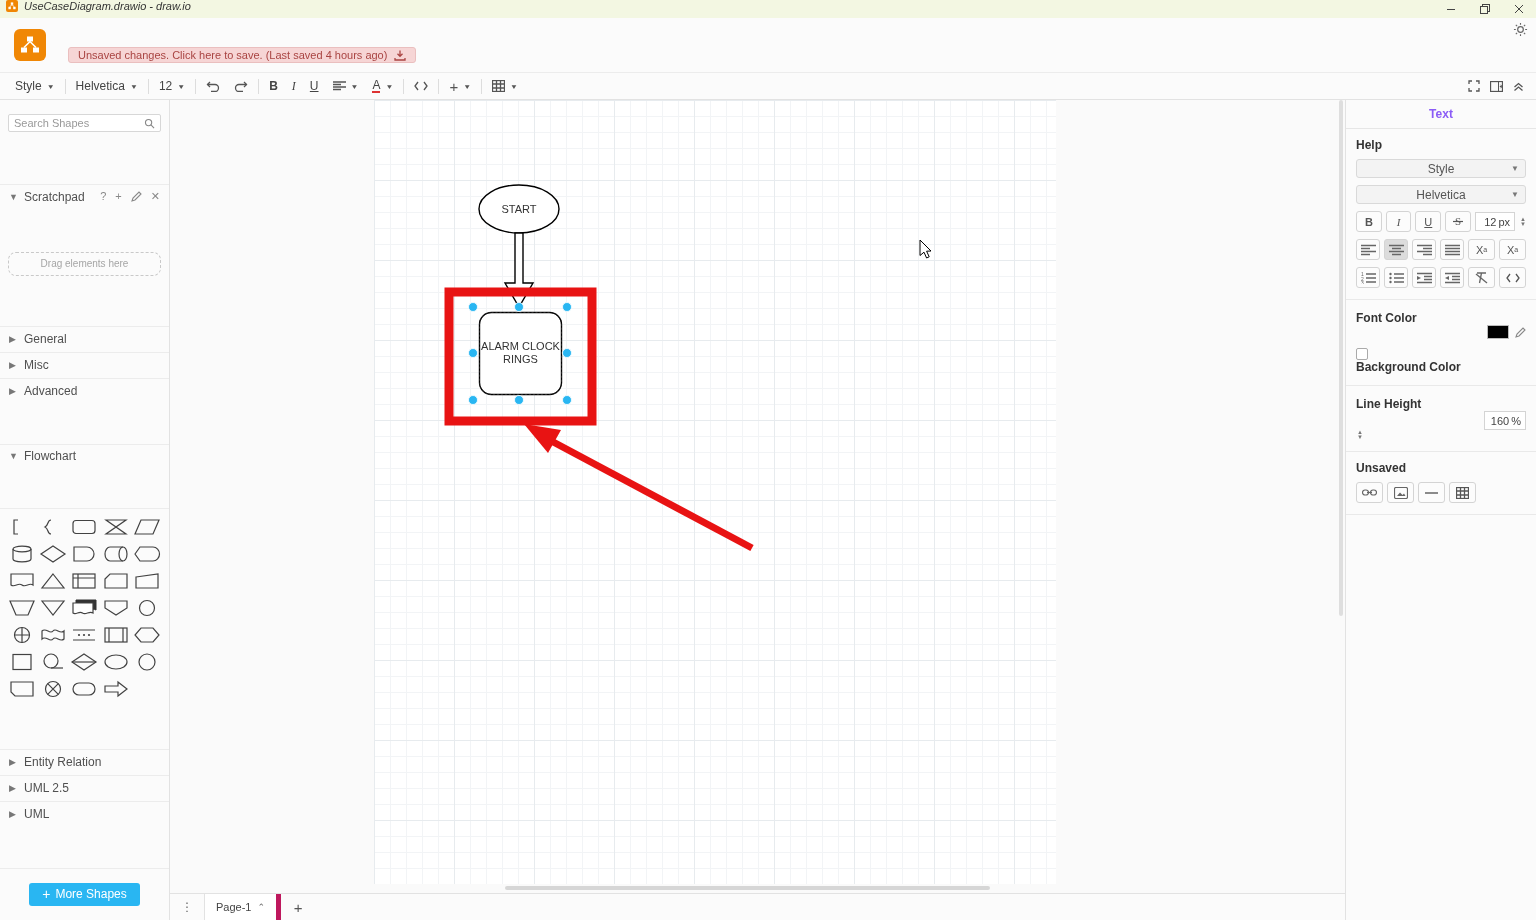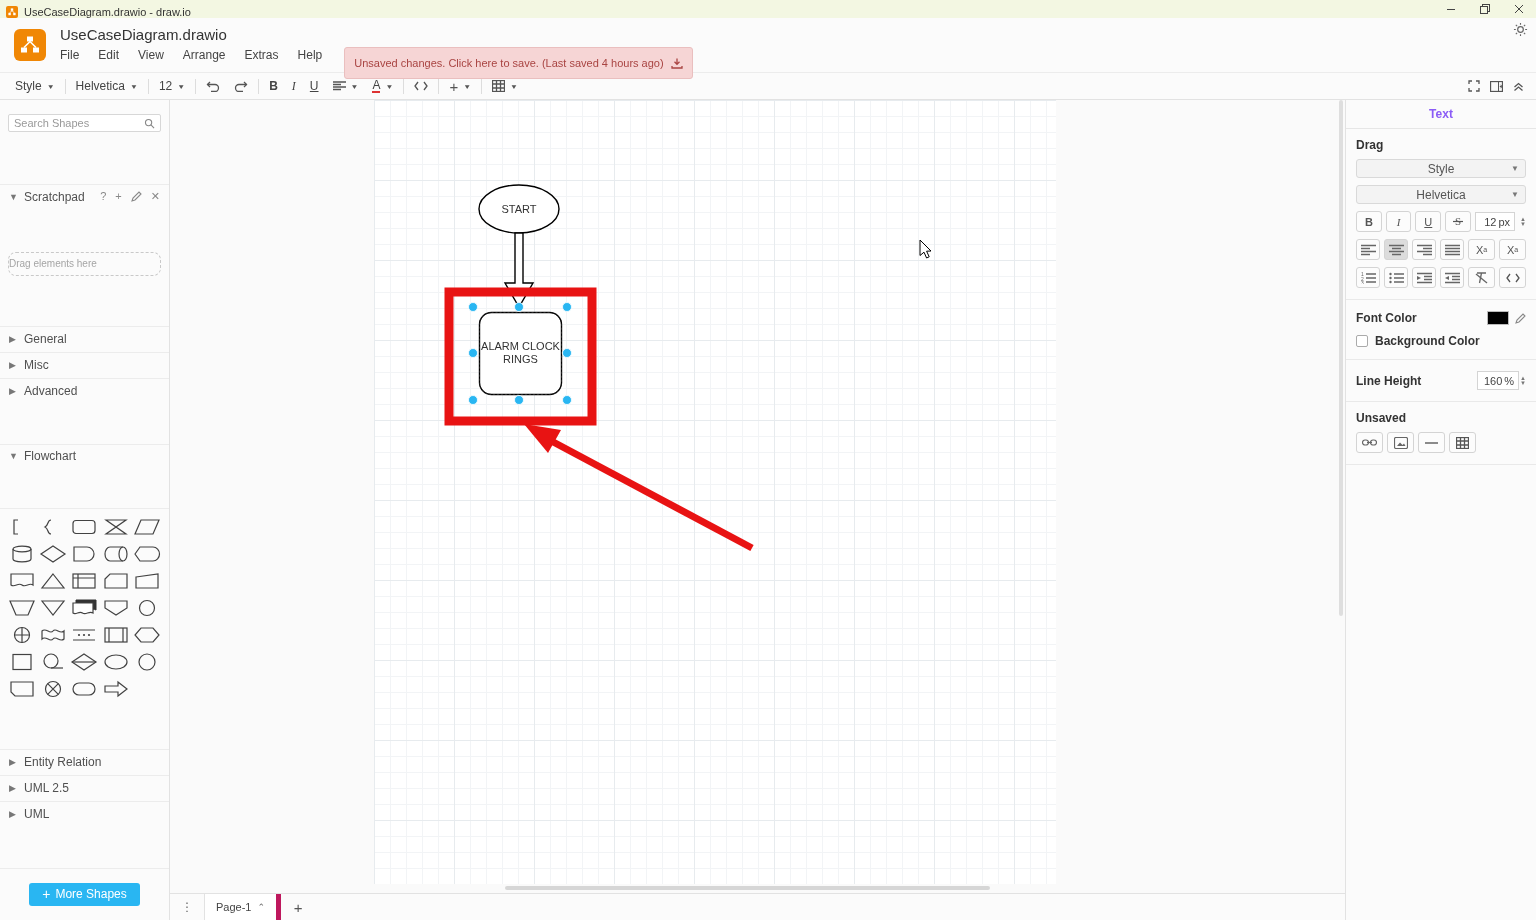--- a/index.html
+++ b/index.html
@@ -1,32 +1,32 @@
 <!DOCTYPE html>
 <html><head>
 <meta charset="utf-8">
 <style>
   * { box-sizing: border-box; margin: 0; padding: 0; }
   html,body { width:1536px; height:920px; overflow:hidden; }
   body { font-family:"Liberation Sans", sans-serif; background:#fff; color:#333; position:relative; font-size:12px; }
 
   
-  .titlebar { height:18px; background:#f3f7e2; display:flex; align-items:flex-end; padding-left:6px; font-size:11px; color:#333; }
+  .titlebar { height:18px; background:#f3f7e2; display:flex; align-items:flex-start; padding-left:6px; font-size:11px; color:#333;font-style:italic; }
   .titlebar .app-ico { width:12px; height:12px; border-radius:2px; background:#f08705; margin-right:6px; display:inline-flex; align-items:center; justify-content:center; }
   .titlebar .win-btns { margin-left:auto; display:flex; height:100%; }
   .titlebar .win-btn { width:34px; display:flex; align-items:center; justify-content:center; color:#444; }
 
   
   .header { height:54px; background:#fbfbfb; display:flex; align-items:flex-start; padding:8px 0 0 14px; position:relative; }
   .logo { width:32px; height:32px; border-radius:6px; background:#f08705; margin-top:3px; display:flex; align-items:center; justify-content:center; }
   .head-col { margin-left:14px; }
   .doc-title { font-size:15px; color:#333; }
   .menu-row { display:flex; gap:19px; margin-top:5px; font-size:12px; color:#444; }
   .menu-item { cursor:default; }
-  .unsaved { margin-left:22px; margin-top:21px; background:#f6d5d5; border:1px solid #eabfbf; color:#a94442; font-size:11px; height:32px; padding:5px 9px; border-radius:3px; display:flex; align-items:center; gap:7px; }
+  .unsaved { margin-left:22px; margin-top:21px; background:#f6d5d5; border:1px solid #eabfbf; color:#a94442; font-size:11px; height:16px; padding:5px 9px; border-radius:3px; display:flex; align-items:center; gap:7px; }
   .theme-toggle { position:absolute; right:8px; top:4px; color:#666; }
 
   
   .toolbar { height:28px; background:#fbfbfb; border-top:1px solid #ececec; border-bottom:1px solid #e2e2e2; display:flex; align-items:center; padding:0 8px; font-size:12px; color:#444; }
   .tb-item { display:flex; align-items:center; gap:5px; padding:2px 7px; }
   .tb-div { width:1px; height:15px; background:#ddd; margin:0 3px; }
   .caret { font-size:8px; color:#555; transform:scaleY(.8); }
   .tb-right { margin-left:auto; display:flex; gap:10px; padding-right:4px; }
   .bold-g { font-weight:bold; } .ital-g { font-style:italic; font-family:"Liberation Serif",serif; } .und-g { text-decoration:underline; }
   .fontA { border-bottom:2px solid #d33; line-height:11px; }
@@ -37,21 +37,21 @@
   .main { position:absolute; top:100px; left:0; right:0; bottom:0; display:flex; }
 
   
   .sidebar { width:170px; background:#fbfbfb; border-right:1px solid #e2e2e2; font-size:12px; color:#555; display:flex; flex-direction:column;gap:40px; }
   .search-wrap { padding:14px 8px 12px 8px; }
   .search-box { height:18px; background:#fff; border:1px solid #d7d7d7; border-radius:2px; display:flex; align-items:center; padding:0 5px; color:#999; }
   .search-box .ph { flex:1; font-size:11px; }
   .side-row { border-top:1px solid #ececec; height:26px; display:flex; align-items:center; padding:0 9px; gap:7px; color:#505050; }
   .side-row .cap { font-size:9px; color:#777; width:8px; }
   .sp-icons { margin-left:auto; display:flex; gap:9px; color:#888; font-size:11px; }
-  .dragzone { margin:4px 8px 10px 8px; border:1px dashed #c9c9c9; border-radius:8px; height:25px; display:flex; align-items:center; color:#a5a5a5; font-size:10px; }
+  .dragzone { margin:4px 8px 10px 8px; border:1px dashed #c9c9c9; border-radius:8px; height:25px; display:flex; align-items:center; justify-content:center; color:#a5a5a5; font-size:10px; }
   .shape-grid { display:grid; grid-template-columns:repeat(5,1fr); padding:8px 6px 10px 6px; row-gap:7px; justify-items:center; border-top:1px solid #ececec; }
   .shape { width:28px; height:20px; display:flex; align-items:center; justify-content:center; }
   .more-wrap { padding:14px 0; display:flex; justify-content:center; border-top:1px solid #ececec; margin-top:1px; }
   .more-btn { background:#29b6f2; color:#fff; border:none; border-radius:3px; height:23px; padding:0 13px; font-size:12px; display:flex; align-items:center; gap:5px; }
 
   
   .canvas-wrap { flex:1; display:flex; flex-direction:column; min-width:0; }
   .canvas { flex:1; position:relative; background:#fafafa; overflow:hidden; }
   .page { position:absolute; left:204px; top:0; width:682px; height:784px; background-color:#fff;
     background-image:
@@ -77,21 +77,21 @@
   .fsection { padding:9px 10px 11px 10px; border-bottom:1px solid #e9e9e9; }
   .flabel { font-weight:bold; color:#333; }
   .fdrop { height:19px; background:#f3f3f3; border:1px solid #d9d9d9; border-radius:3px; display:flex; align-items:center; justify-content:center; margin-top:7px; color:#555; position:relative; }
   .fdrop .chev { position:absolute; right:6px; font-size:8px; color:#777; }
   .brow { display:flex; gap:4px; margin-top:7px; align-items:center; }
   .btn { width:27px; height:21px; border:1px solid #d4d4d4; border-radius:3px; background:#fcfcfc; display:flex; align-items:center; justify-content:center; color:#555; font-size:11px; }
   .btn.active { background:#dcdcdc; }
   .rgt { margin-left:auto; display:flex; gap:4px; }
   .size-box { margin-left:auto; width:42px; height:19px; border:1px solid #d4d4d4; background:#fff; display:flex; align-items:center; justify-content:flex-end; padding-right:4px; font-size:11px; gap:2px; }
   .spin { display:flex; flex-direction:column; justify-content:center; color:#777; font-size:6px; line-height:5px; margin-left:1px; }
-  .inline-row { display:flex; align-items:center; margin-top:2px; }
+  .inline-row { display:flex; align-items:flex-start; margin-top:2px;flex-direction:column; }
   .swatch { width:22px; height:14px; background:#000; border:1px solid #bbb; }
   .cbox { width:12px; height:12px; border:1px solid #aaa; border-radius:2px; background:#fff; margin-right:7px; }
   .mt8 { margin-top:9px; }
 </style>
 </head>
 <body>
 
 <div class="titlebar">
   <span class="app-ico">
     <svg width="8" height="8" viewBox="0 0 10 10">
@@ -124,31 +124,20 @@
 
 <div class="header">
   <span class="logo">
     <svg width="20" height="20" viewBox="0 0 20 20">
         <rect x="7" y="1.5" width="6" height="5" fill="#fff"></rect>
         <rect x="1" y="12.5" width="6" height="5" fill="#fff"></rect>
         <rect x="13" y="12.5" width="6" height="5" fill="#fff"></rect>
         <path d="M10,6.5 L4,12.5 M10,6.5 L16,12.5" stroke="#fff" stroke-width="1.6" fill="none"></path>
       </svg>
   </span>
-  <div class="head-col">
-    <div class="doc-title">UseCaseDiagram.drawio</div>
-    <div class="menu-row" id="menu-bar">
-        <span class="menu-item">File</span>
-        <span class="menu-item">Edit</span>
-        <span class="menu-item">View</span>
-        <span class="menu-item">Arrange</span>
-        <span class="menu-item">Extras</span>
-        <span class="menu-item">Help</span>
-      </div>
-  </div>
   <div class="unsaved">
     <span>Unsaved changes. Click here to save. (Last saved 4 hours ago)</span>
     <span class="icon">
         <svg width="12" height="11" viewBox="0 0 12 11">
           <path d="M6,0.5 V6 M3.5,3.8 L6,6.4 L8.5,3.8" fill="none" stroke="#a94442" stroke-width="1.3"></path>
           <path d="M1,8 V10 H11 V8" fill="none" stroke="#a94442" stroke-width="1.3"></path>
         </svg>
       </span>
   </div>
   <span class="theme-toggle icon">
@@ -545,21 +534,21 @@
         <span>Page-1</span>
           <span class="cap-up">⌃</span>
       </span>
       <span class="add-page">+</span>
     </div>
   </div>
 
   <div class="format">
     <div class="format-tab">Text</div>
     <div class="fsection">
-      <div class="flabel">Drag</div>
+      <div class="flabel">Help</div>
       <div class="fdrop">
         <span>Style</span>
           <span class="chev">▼</span>
       </div>
       <div class="fdrop">
         <span>Helvetica</span>
           <span class="chev">▼</span>
       </div>
       <div class="brow">
         <span class="btn bold-g">B</span>

